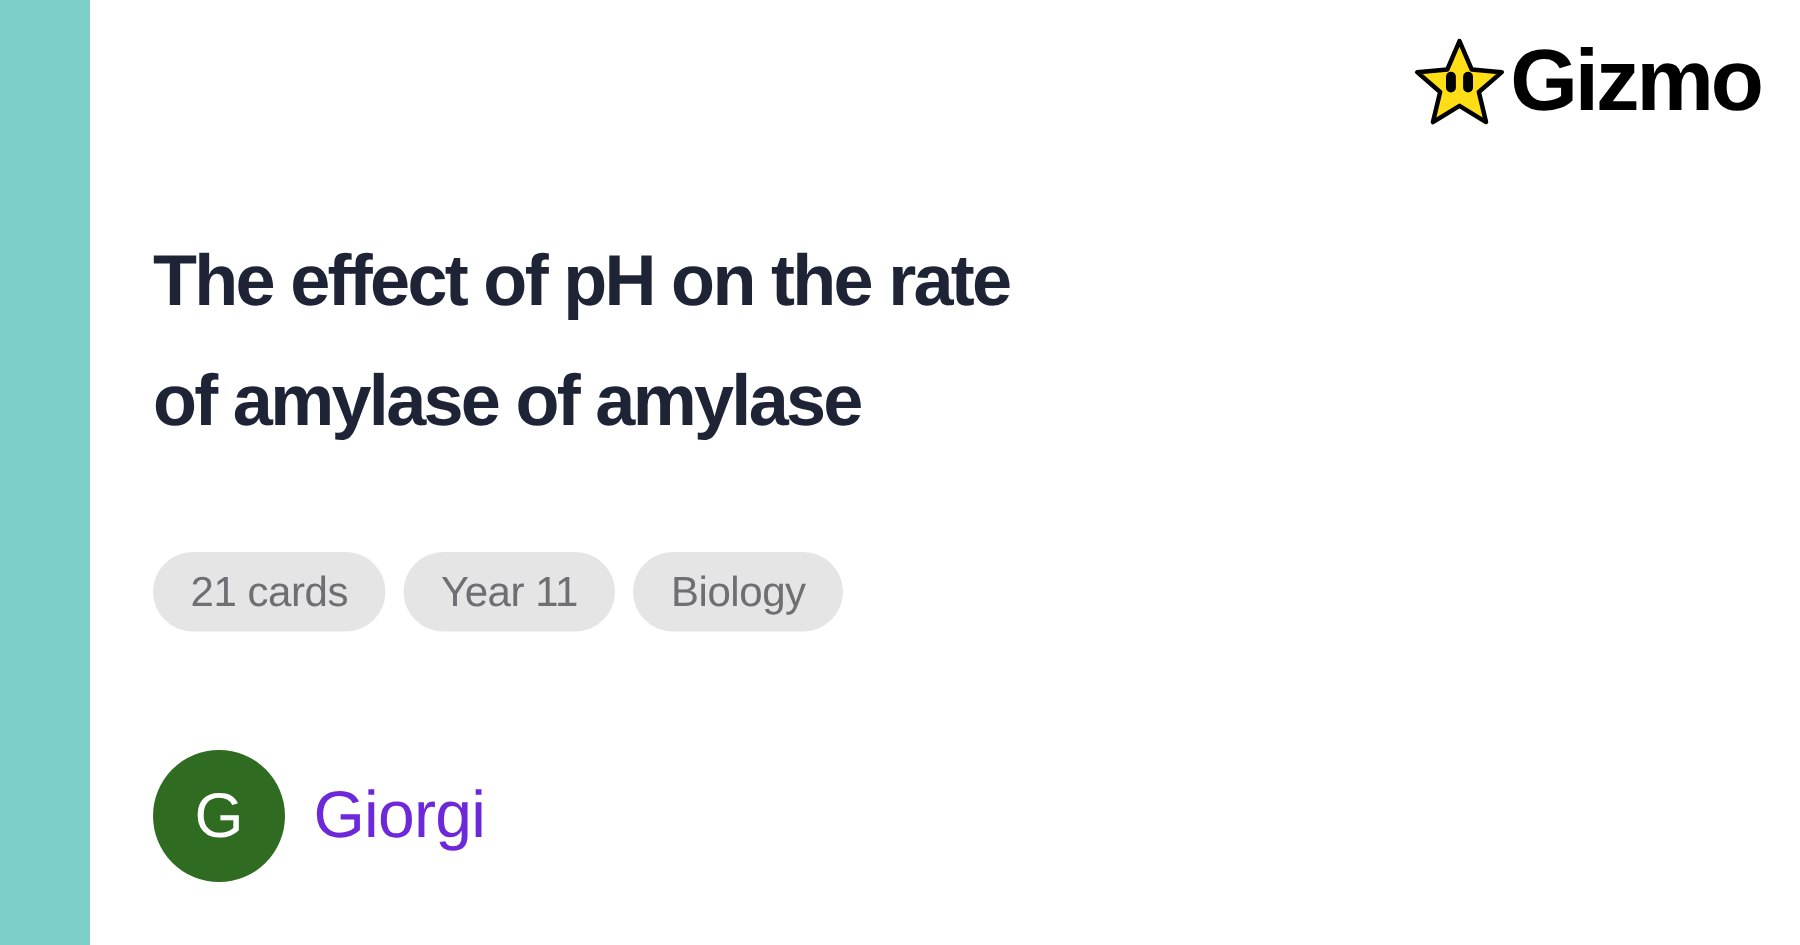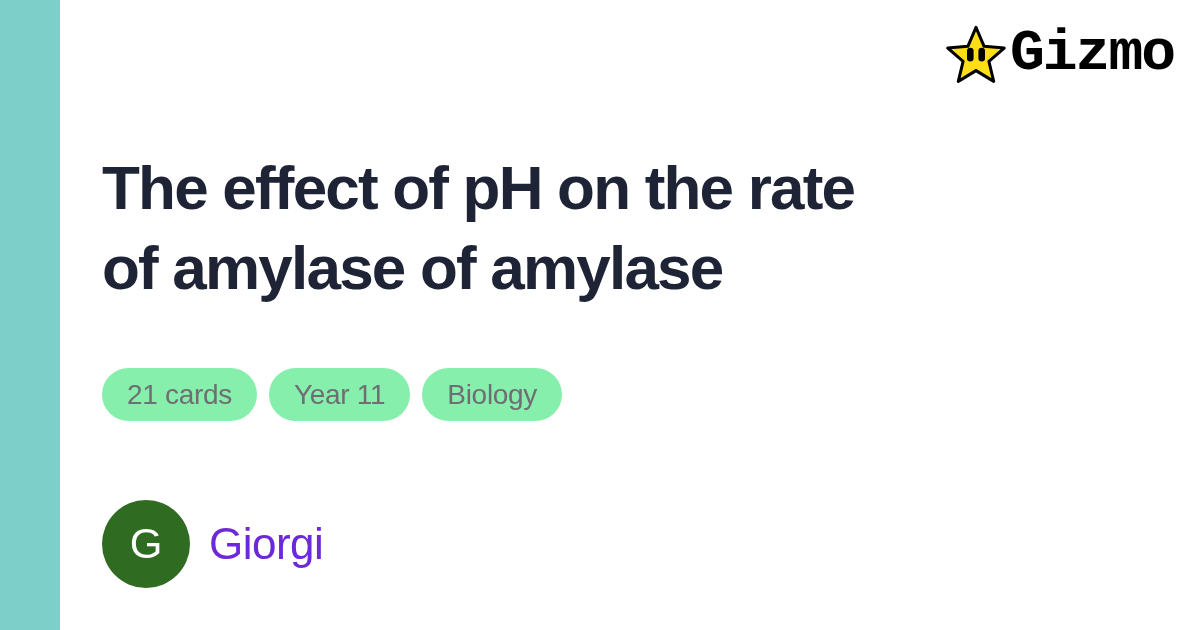--- a/index.html
+++ b/index.html
@@ -36,21 +36,21 @@
     gap: 4px;
   }
   #brand-star {
     width: 60px;
     height: 60px;
     display: block;
     flex: 0 0 auto;
     margin-top: 2px;
   }
   #brand-wordmark {
-    font-family: Liberation Mono, monospace;
+    font-family: Liberation Sans, sans-serif;
     font-size: 58px;
     font-weight: bold;
     color: #000000;
     letter-spacing: -2.0px;
     line-height: 1;
     white-space: nowrap;
   }
 
   
   #content {
@@ -61,42 +61,42 @@
     height: 630px;
   }
 
   #page-title {
     position: absolute;
     top: 148px;
     left: 0;
     width: 1010px;
     margin: 0;
     font-family: "Liberation Sans", sans-serif;
-    font-size: 62px;
+    font-size: 48px;
     font-weight: bold;
     line-height: 80px;
     letter-spacing: -1.8px;
     color: #1e2435;
   }
   #page-title .title-line {
     display: block;
     white-space: nowrap;
   }
 
   
   #meta-pills {
     position: absolute;
     top: 368px;
     left: 0;
     display: flex;
     align-items: center;
     gap: 12px;
   }
   .meta-pill {
-    background: #86efac;
+    background: #e5e5e5;
     color: #6e6e73;
     border-radius: 999px;
     height: 53px;
     padding: 0 25px;
     display: flex;
     align-items: center;
     justify-content: center;
     font-family: "Liberation Sans", sans-serif;
     font-size: 28px;
     letter-spacing: -0.3px;

